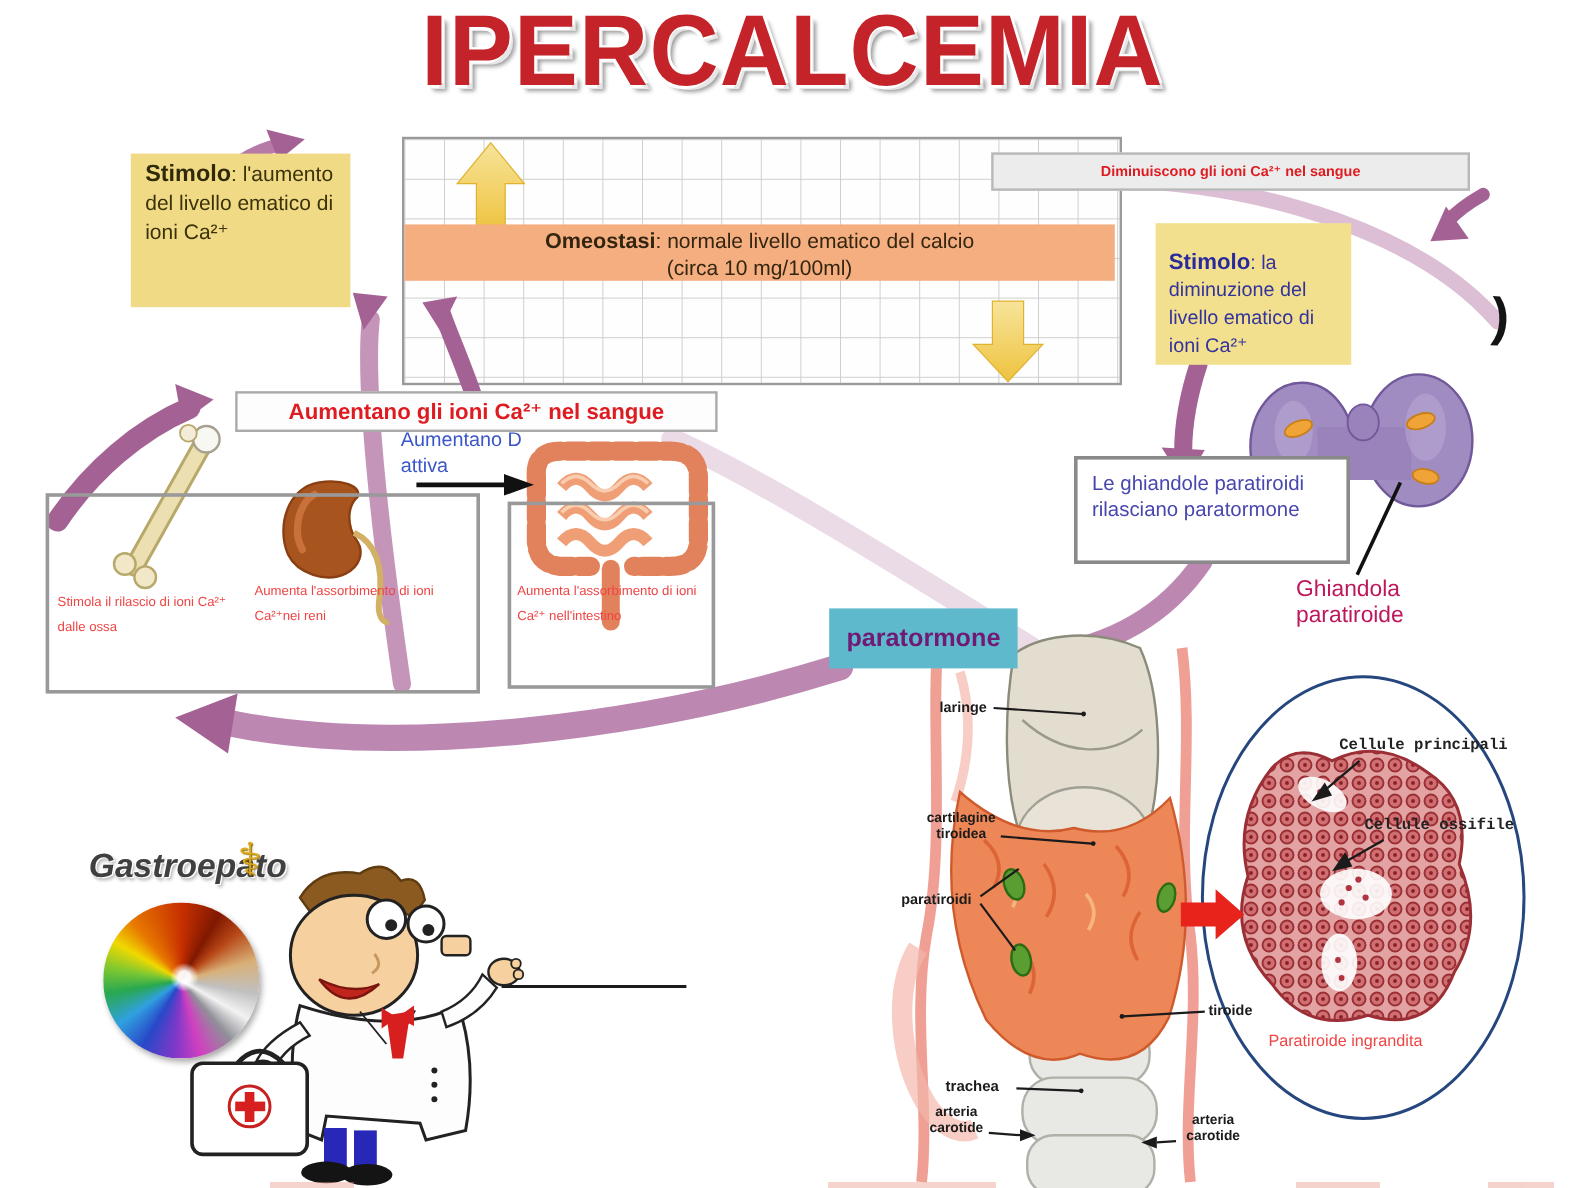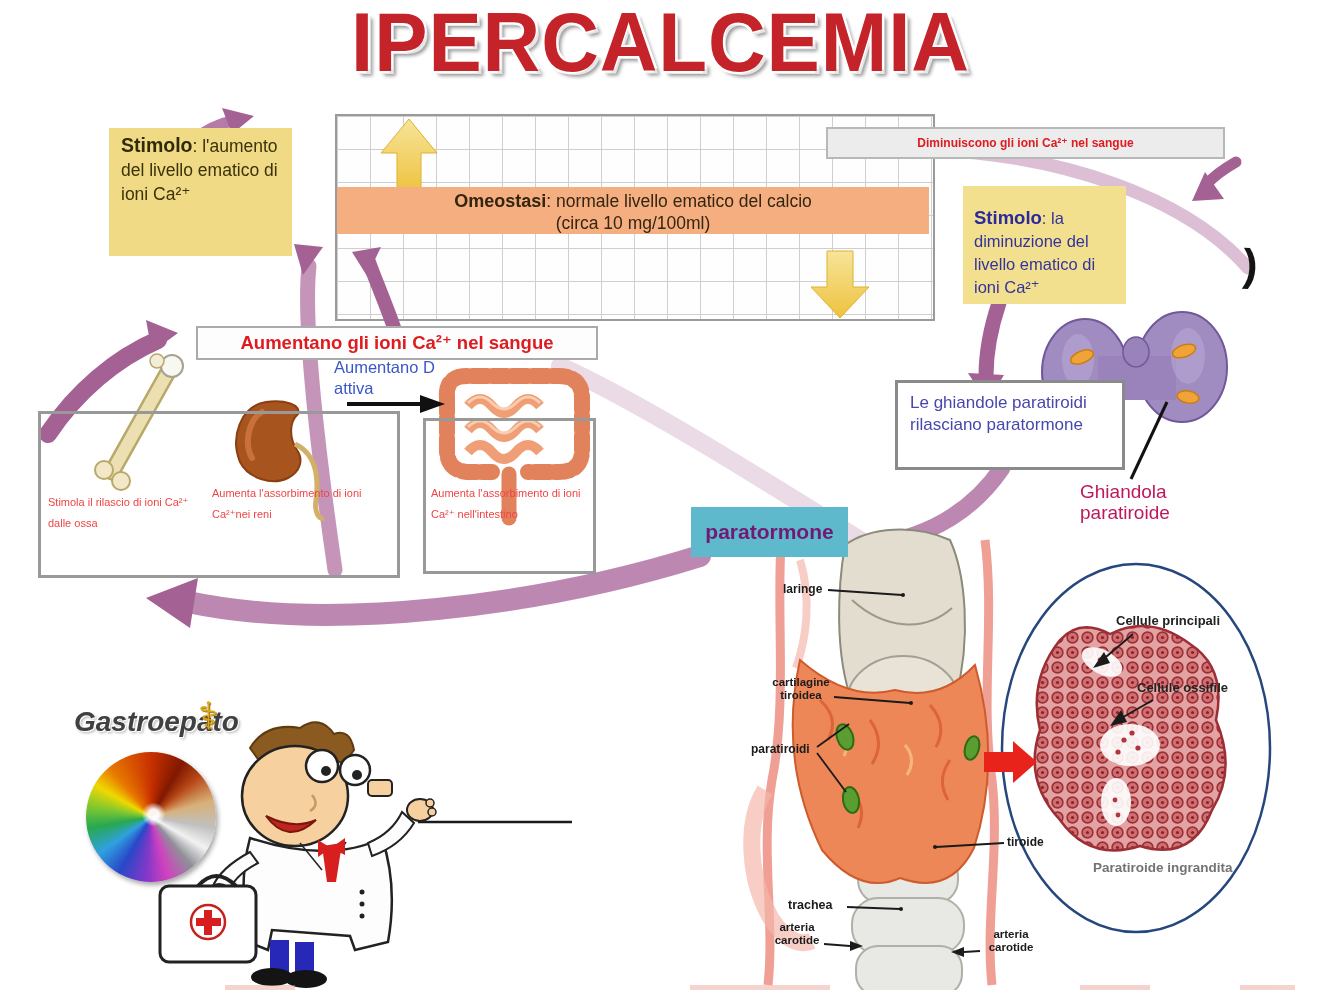--- a/index.html
+++ b/index.html
@@ -29,22 +29,22 @@
   .aumentano{left:196px;top:326px;width:398px;height:30px;font-size:18.5px;line-height:30px;background:#fdfdfd;border-color:#aaa;}
   .organ-box{border:3px solid #999;background:transparent;}
   .blue-label{color:#ef4444;font-size:11px;line-height:21px;}
   .vitamina{left:334px;top:357px;width:118px;color:#3a57c8;font-size:16.5px;line-height:21px;}
   .ghiandole-box{left:895px;top:380px;width:230px;height:90px;border:3px solid #8a8a8a;background:#fff;
       padding:9px 12px;box-sizing:border-box;color:#4747ad;font-size:17px;line-height:22px;}
   .gland-label{left:1080px;top:481px;width:118px;color:#be185d;font-size:19px;line-height:21px;}
   .paratormone{left:691px;top:507px;width:157px;height:50px;background:#5fb9cc;color:#701a75;
       font-weight:bold;font-size:21px;line-height:50px;text-align:center;}
   .anat{color:#1b1b1b;font-weight:bold;font-size:12px;line-height:13px;}
-  .inset-label{color:#222;font-weight:bold;font-size:13px;}
-  .inset-caption{color:#737373;font-weight:bold;font-size:13.5px;margin-left:36px;}
+  .inset-label{color:#222;font-weight:bold;font-size:13px;font-family:Liberation Mono, monospace;}
+  .inset-caption{color:#ef4444;font-weight:normal;font-size:13.5px;}
   .gastro{left:74px;top:706px;font-size:28px;font-weight:bold;font-style:italic;color:#404040;
       text-shadow:-1px -1px 0 #fff,1px 1px 0 #fff,2px 2px 3px #b0b0b0;}
   .caduceus{left:198px;top:694px;font-size:38px;color:#e0a818;text-shadow:1px 1px 1px #8a6a00;}
   .spiral{left:86px;top:752px;width:130px;height:130px;border-radius:50%;
       background:
        radial-gradient(circle at 52% 48%, rgba(255,255,255,.95) 0 5px, rgba(255,255,255,0) 12px),
        conic-gradient(from -40deg,#e87800,#c83000 40deg,#801800 70deg,#b84818 90deg,#d8b078 115deg,
          #c0c0c0 140deg,#f2f2f2 160deg,#909098 180deg,#d040c0 205deg,#8038c8 225deg,#2848c8 250deg,
          #30a0e0 275deg,#28a850 300deg,#80c830 320deg,#f0d800 340deg,#e87800 360deg);
       box-shadow:2px 3px 5px rgba(0,0,0,.35);}

